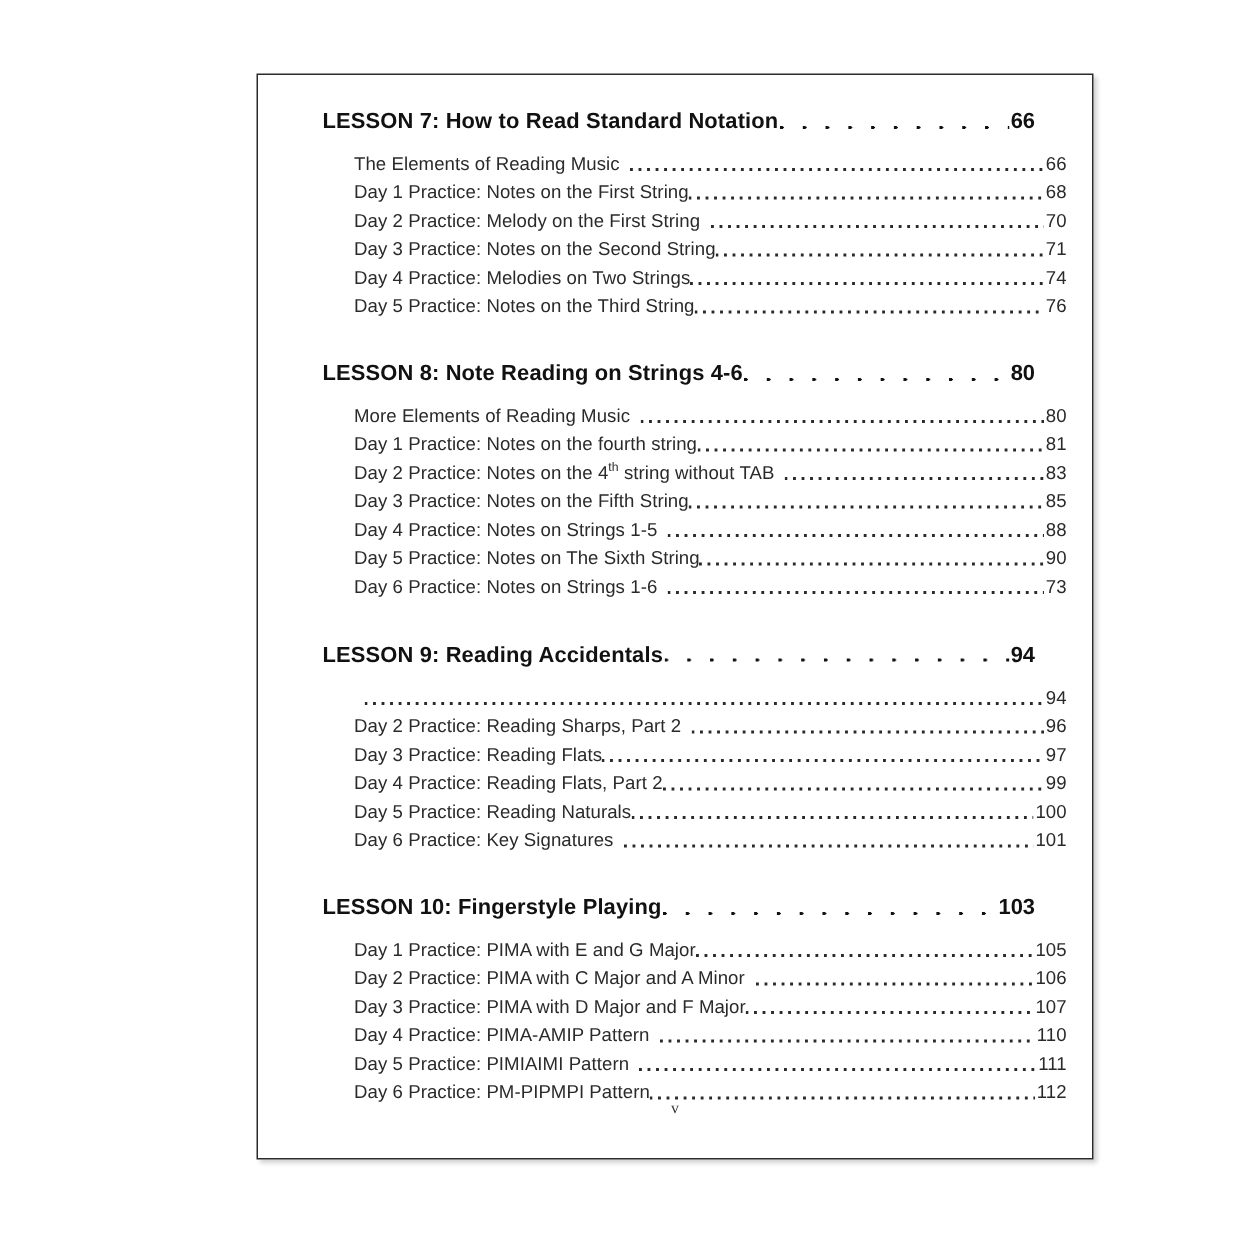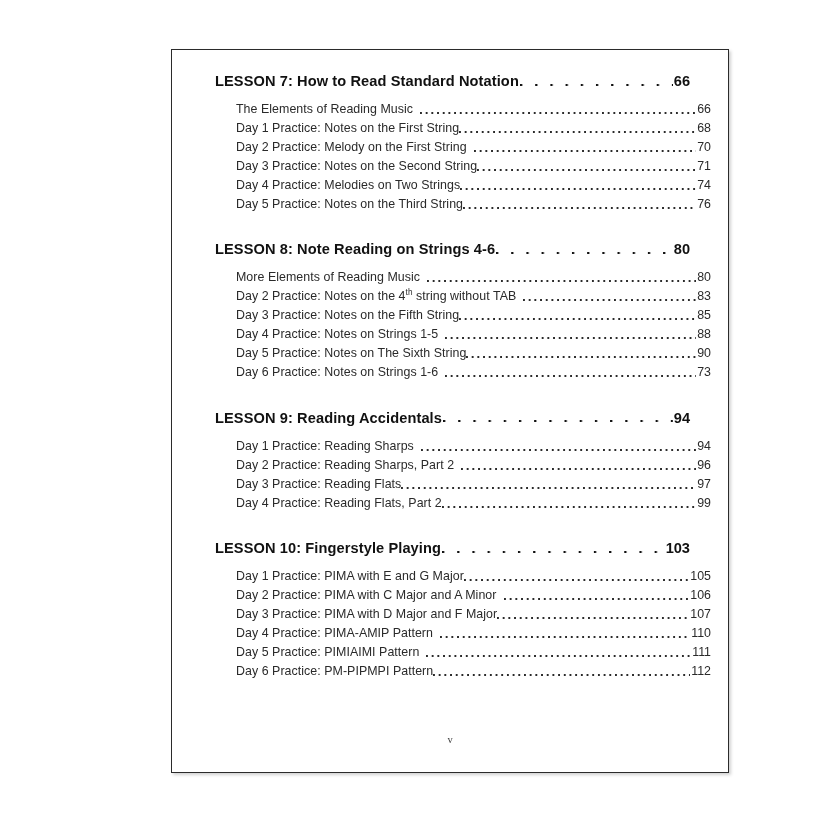--- a/index.html
+++ b/index.html
@@ -207,20 +207,25 @@
               <span class="toc-title">LESSON 8: Note Reading on Strings 4-6</span>
               <span class="toc-leader"></span>
               <span class="toc-page">80</span>
             </div>
             <ul class="sub-list">
               <li class="toc-line sub-item gap-wide">
                 <span class="toc-title">More Elements of Reading Music</span>
                 <span class="toc-leader"></span>
                 <span class="toc-page">80</span>
               </li>
+              <li class="toc-line sub-item gap-tight">
+                <span class="toc-title">Day 1 Practice: Notes on the fourth string</span>
+                <span class="toc-leader"></span>
+                <span class="toc-page">81</span>
+              </li>
               <li class="toc-line sub-item gap-wide">
                 <span class="toc-title">Day 2 Practice: Notes on the 4<sup class="ord">th</sup> string without TAB</span>
                 <span class="toc-leader"></span>
                 <span class="toc-page">83</span>
               </li>
               <li class="toc-line sub-item gap-tight">
                 <span class="toc-title">Day 3 Practice: Notes on the Fifth String</span>
                 <span class="toc-leader"></span>
                 <span class="toc-page">85</span>
               </li>
@@ -242,38 +247,47 @@
             </ul>
           </div>
           <div class="lesson-block">
             <div class="toc-line lesson-heading">
               <span class="toc-title">LESSON 9: Reading Accidentals</span>
               <span class="toc-leader"></span>
               <span class="toc-page">94</span>
             </div>
             <ul class="sub-list">
               <li class="toc-line sub-item gap-wide">
-                <span class="toc-title">Day 1 Practice: Reading Sharps</span>
                 <span class="toc-leader"></span>
                 <span class="toc-page">94</span>
               </li>
               <li class="toc-line sub-item gap-wide">
                 <span class="toc-title">Day 2 Practice: Reading Sharps, Part 2</span>
                 <span class="toc-leader"></span>
                 <span class="toc-page">96</span>
               </li>
               <li class="toc-line sub-item gap-tight">
                 <span class="toc-title">Day 3 Practice: Reading Flats</span>
                 <span class="toc-leader"></span>
                 <span class="toc-page">97</span>
               </li>
               <li class="toc-line sub-item gap-tight">
                 <span class="toc-title">Day 4 Practice: Reading Flats, Part 2</span>
                 <span class="toc-leader"></span>
                 <span class="toc-page">99</span>
+              </li>
+              <li class="toc-line sub-item gap-tight">
+                <span class="toc-title">Day 5 Practice: Reading Naturals</span>
+                <span class="toc-leader"></span>
+                <span class="toc-page">100</span>
+              </li>
+              <li class="toc-line sub-item gap-wide">
+                <span class="toc-title">Day 6 Practice: Key Signatures</span>
+                <span class="toc-leader"></span>
+                <span class="toc-page">101</span>
               </li>
             </ul>
           </div>
           <div class="lesson-block">
             <div class="toc-line lesson-heading">
               <span class="toc-title">LESSON 10: Fingerstyle Playing</span>
               <span class="toc-leader"></span>
               <span class="toc-page">103</span>
             </div>
             <ul class="sub-list">

